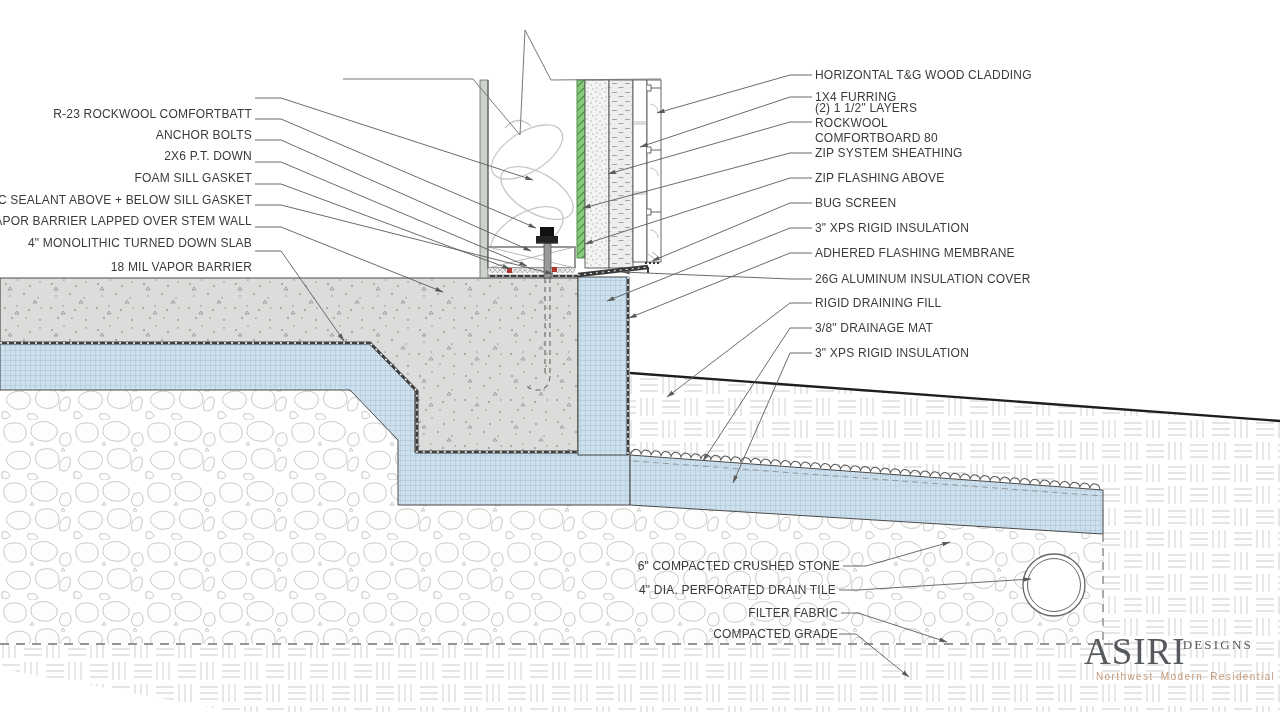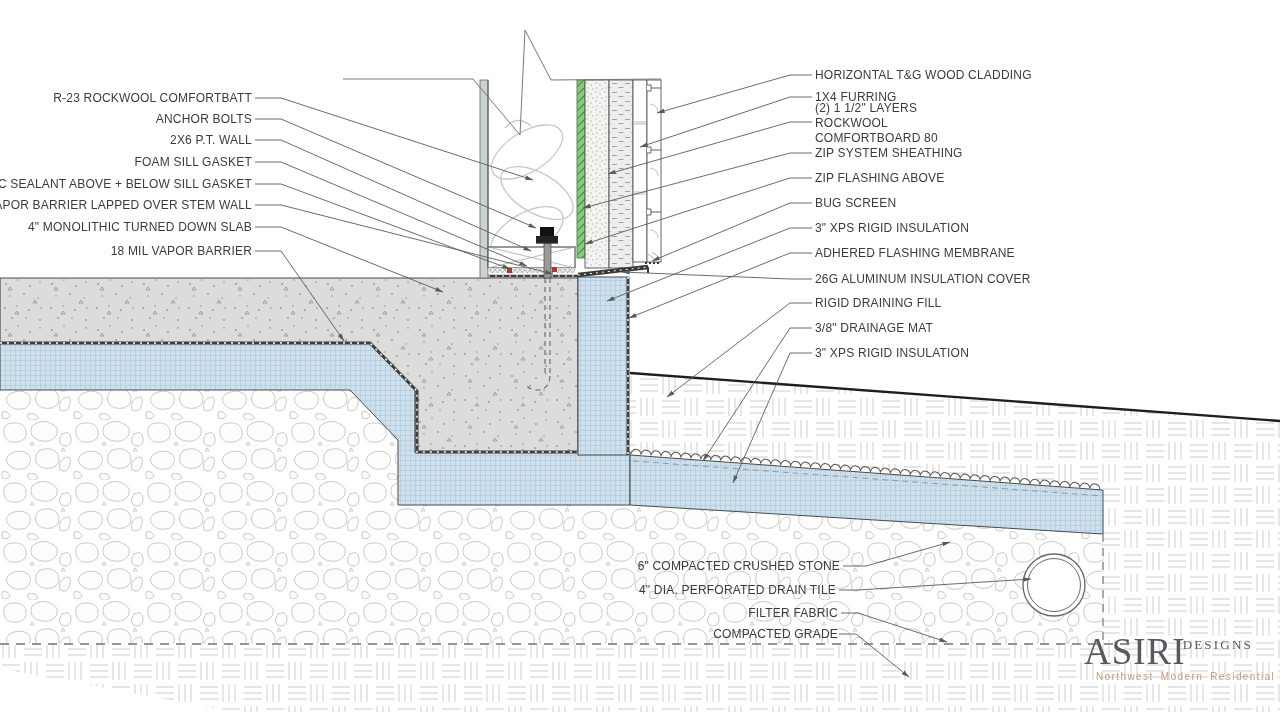--- a/index.html
+++ b/index.html
@@ -1,21 +1,21 @@
 <!DOCTYPE html>
 <html style="--xps_blue: #cfe0ed; --xps_grid: #a5c2d8; --zip_green: #8cc97f; --zip_hatch: #3f8f3f; --concrete_gray: #dcdcda; --sealant_red: #b3342e; --line_dark: #4a4a4a; --logo_text: #565a5e; --logo_tagline: #c49b7c;"><head>
 <meta charset="utf-8">
 <style>
   html,body{margin:0;padding:0;background:#ffffff;}
   #stage{position:relative;width:1280px;height:724px;background:#fff;overflow:hidden;
          font-family:"Liberation Sans",sans-serif;}
   #drawing{position:absolute;left:0;top:0;}
   .lbl{position:absolute;font-size:12px;line-height:1.25;color:#3b3b3b;
        letter-spacing:.2px;transform:translateY(-50%);white-space:nowrap;}
-  .lbl-left{right:1028px;text-align:center;}
+  .lbl-left{right:1028px;text-align:center;margin-top:16px;}
   .lbl-right{left:815px;text-align:left;}
   .lbl-bottom{text-align:right;}
   .lbl-wrap{white-space:normal;width:160px;}
   .logo{position:absolute;left:1084px;top:636px;width:196px;color:var(--logo_text,#565a5e);}
   .logo-row{display:flex;align-items:flex-start;}
   .logo-brand{font-family:"Liberation Serif",serif;font-size:37px;line-height:.85;
               letter-spacing:1px;}
   .logo-suffix{font-family:Liberation Serif, serif;font-size:13px;letter-spacing:2.2px;
                transform:translate(-3px,1px);}
   .logo-tagline{font-size:10px;letter-spacing:1.4px;word-spacing:3px;color:var(--logo_tagline,#c49b7c);
@@ -244,21 +244,21 @@
 
       <path d="M843,566 H866 L950,542" marker-end="url(#arw)"></path>
       <path d="M839,590 H858 L1031,579" marker-end="url(#arw)"></path>
       <path d="M841,613 H858 L947,642" marker-end="url(#arw)"></path>
       <path d="M839,634 H856 L909,677" marker-end="url(#arw)"></path>
     </g>
   </svg>
 
   <div class="lbl lbl-left" style="top:98px">R-23 ROCKWOOL COMFORTBATT</div>
   <div class="lbl lbl-left" style="top:119px">ANCHOR BOLTS</div>
-  <div class="lbl lbl-left" style="top:140px">2X6 P.T. WALL</div>
+  <div class="lbl lbl-left" style="top:140px">2X6 P.T. DOWN</div>
   <div class="lbl lbl-left" style="top:162px">FOAM SILL GASKET</div>
   <div class="lbl lbl-left" style="top:184px">ACOUSTIC SEALANT ABOVE + BELOW SILL GASKET</div>
   <div class="lbl lbl-left" style="top:205px">15 MIL VAPOR BARRIER LAPPED OVER STEM WALL</div>
   <div class="lbl lbl-left" style="top:227px">4" MONOLITHIC TURNED DOWN SLAB</div>
   <div class="lbl lbl-left" style="top:251px">18 MIL VAPOR BARRIER</div>
 
   <div class="lbl lbl-right" style="top:75px">HORIZONTAL T&amp;G WOOD CLADDING</div>
   <div class="lbl lbl-right" style="top:97px">1X4 FURRING</div>
   <div class="lbl lbl-right lbl-wrap" style="top:123px">(2) 1 1/2" LAYERS ROCKWOOL COMFORTBOARD 80</div>
   <div class="lbl lbl-right" style="top:153px">ZIP SYSTEM SHEATHING</div>

